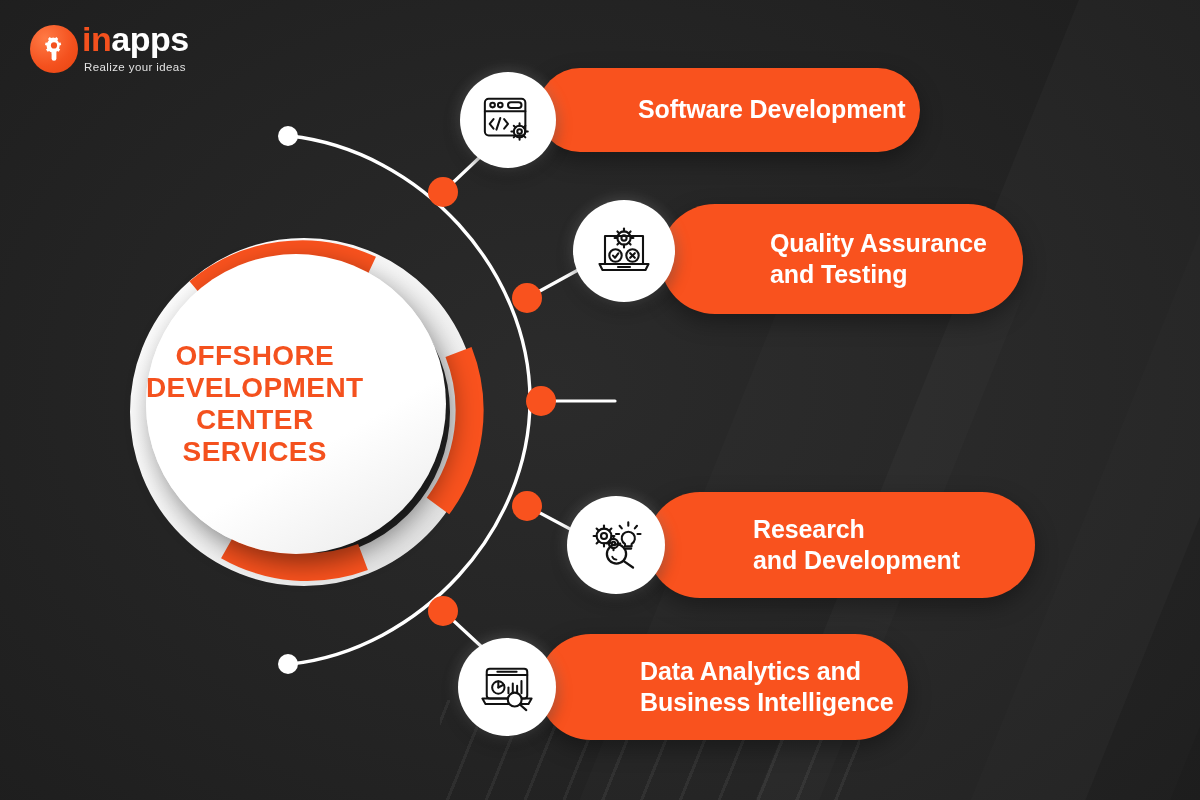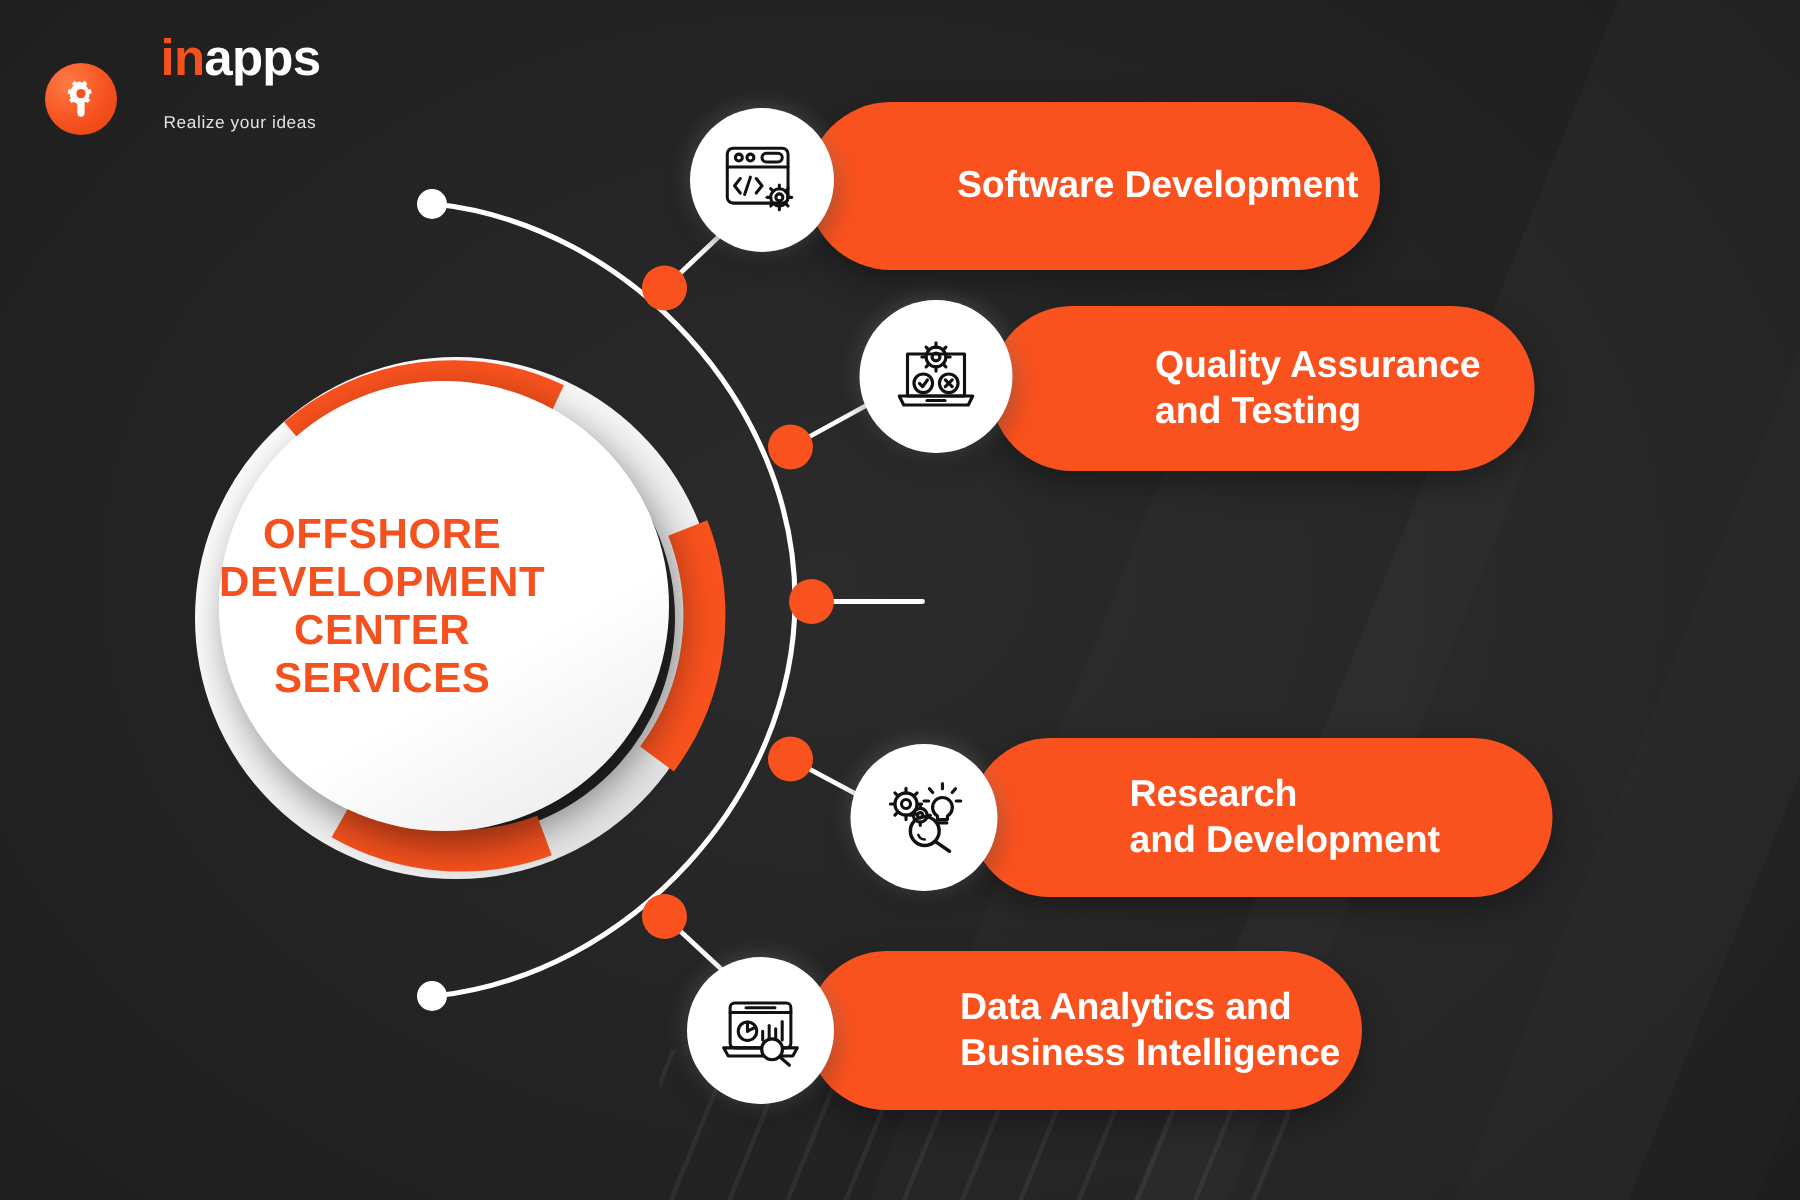--- a/index.html
+++ b/index.html
@@ -36,37 +36,37 @@
         rgba(255,255,255,0.055) 0px,
         rgba(255,255,255,0.055) 3px,
         rgba(255,255,255,0) 3px,
         rgba(255,255,255,0) 36px);
     pointer-events:none;
   }
 
   
   #logo {
     position:absolute; left:30px; top:22px;
-    display:flex; align-items:flex-end; gap:29px;
+    display:flex; align-items:center; gap:4px;
   }
   #logo .mark {
     width:48px; height:48px; border-radius:50%;
     background:radial-gradient(circle at 32% 28%, #ff7a45 0%, #f4511e 58%, #e8430f 100%);
     display:flex; align-items:center; justify-content:center;
     flex:0 0 auto;
   }
   #logo .wordblock { padding-bottom:2px; }
   #logo .word {
     font-size:34px; font-weight:700; letter-spacing:-0.5px; line-height:1;
   }
   #logo .word .in { color:#f4511e; }
   #logo .word .apps { color:#ffffff; }
   #logo .tagline {
     color:#e2e2e2; font-size:11.5px; letter-spacing:0.4px;
-    margin-top:20px; margin-left:2px; font-weight:400;
+    margin-top:5px; margin-left:2px; font-weight:400;
   }
 
   
   #hub { position:absolute; left:120px; top:228px; width:368px; height:368px; }
   #hub .ring-svg { position:absolute; inset:0; }
   #hub .inner {
     position:absolute; left:26px; top:26px; width:300px; height:300px;
     border-radius:50%;
     background:linear-gradient(150deg,#ffffff 0%, #ffffff 62%, #f2f2f2 84%, #e6e6e6 100%);
     box-shadow: 6px 10px 26px rgba(0,0,0,0.45);
@@ -104,21 +104,21 @@
     position:absolute;
     border-radius:50%;
     background:#ffffff;
     display:flex; align-items:center; justify-content:center;
     box-shadow:0 0 16px rgba(255,255,255,0.20), 0 6px 16px rgba(0,0,0,0.40);
   }
   .svc .bubble svg { display:block; }
 
   
   #svc-0 { left:460px; top:68px;  width:460px; height:104px; }
-  #svc-0 .pill   { left:78px;  top:0;   width:382px; height:112px; padding-left:100px; }
+  #svc-0 .pill   { left:78px;  top:0;   width:382px; height:84px; padding-left:100px; }
   #svc-0 .bubble { left:0;     top:4px; width:96px;  height:96px; }
 
   #svc-1 { left:573px; top:200px; width:450px; height:118px; }
   #svc-1 .pill   { left:87px;  top:4px;  width:363px; height:110px; padding-left:110px; }
   #svc-1 .bubble { left:0;     top:0;    width:102px; height:102px; }
 
   #svc-2 { left:593px; top:348px; width:465px; height:110px; }
   #svc-2 .pill   { left:80px;  top:0;    width:385px; height:106px; padding-left:104px; }
   #svc-2 .bubble { left:0;     top:4px;  width:98px;  height:98px; }
 

